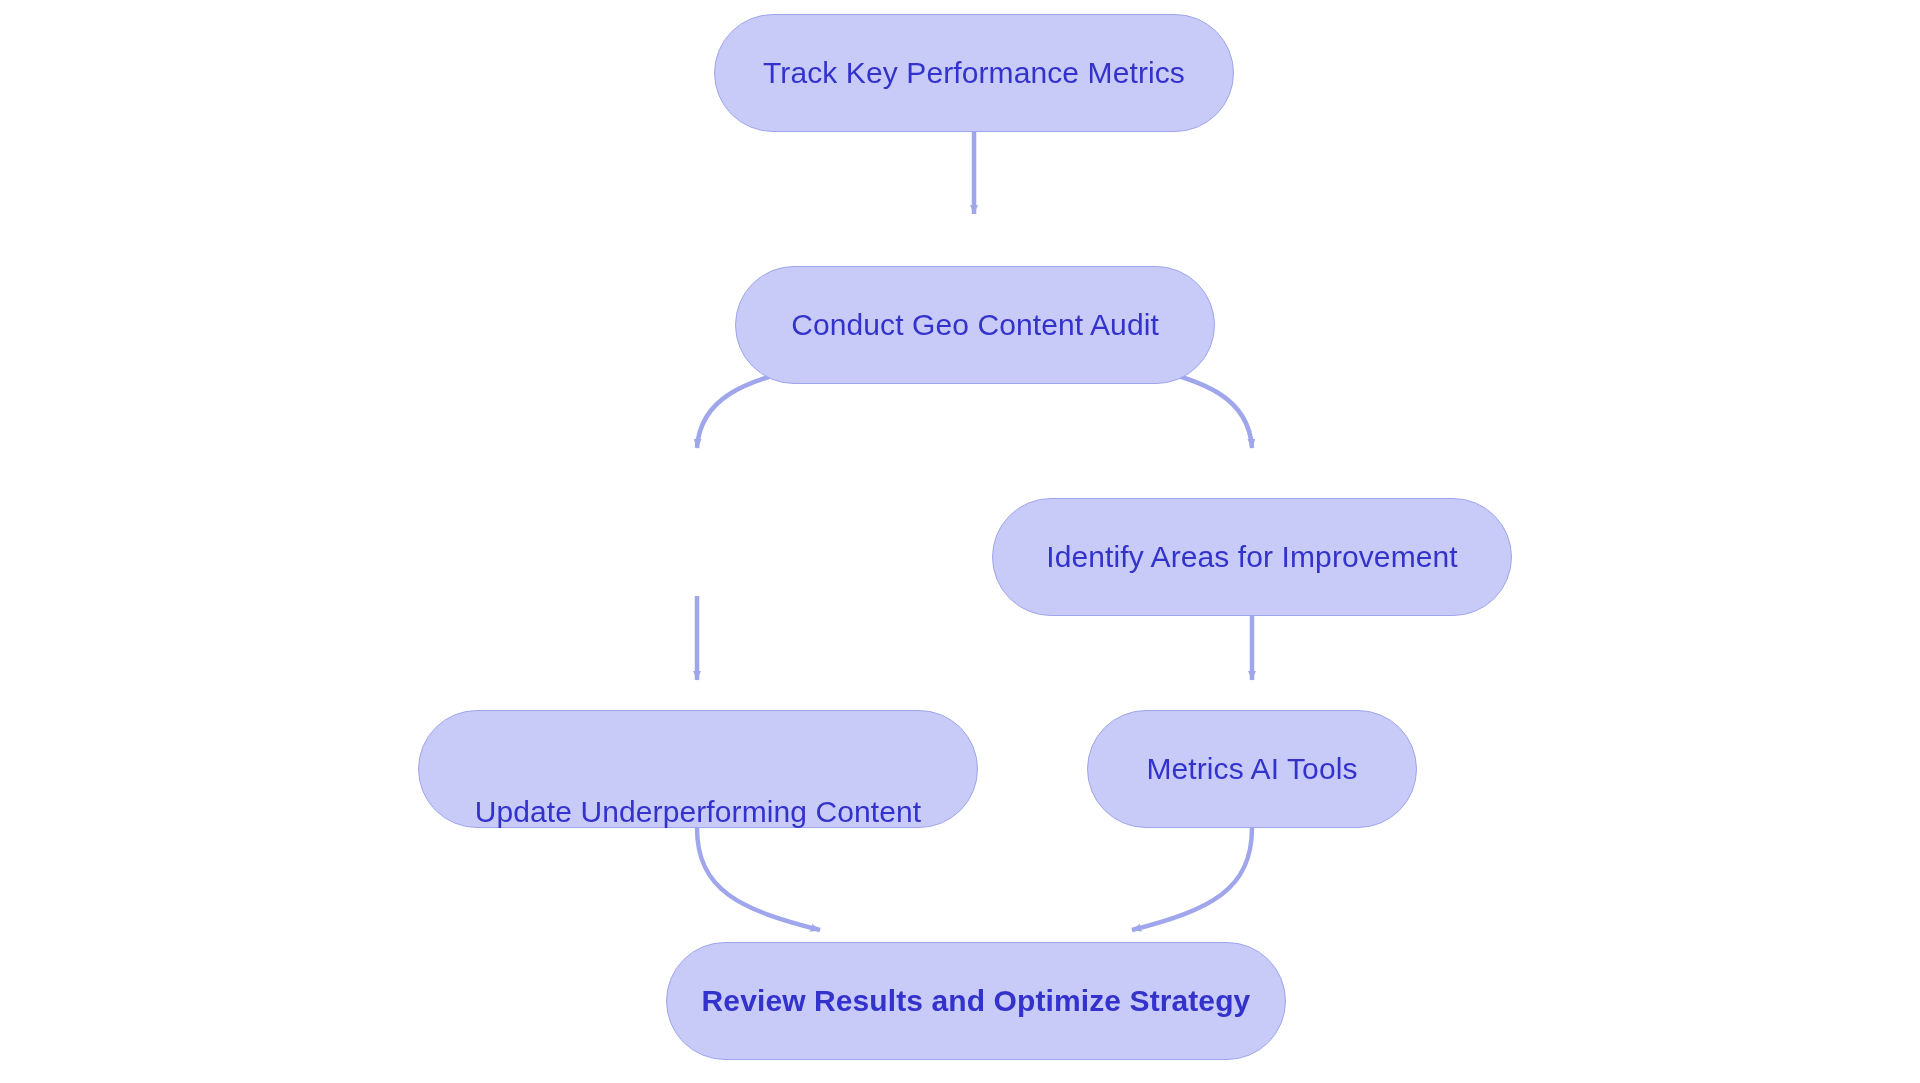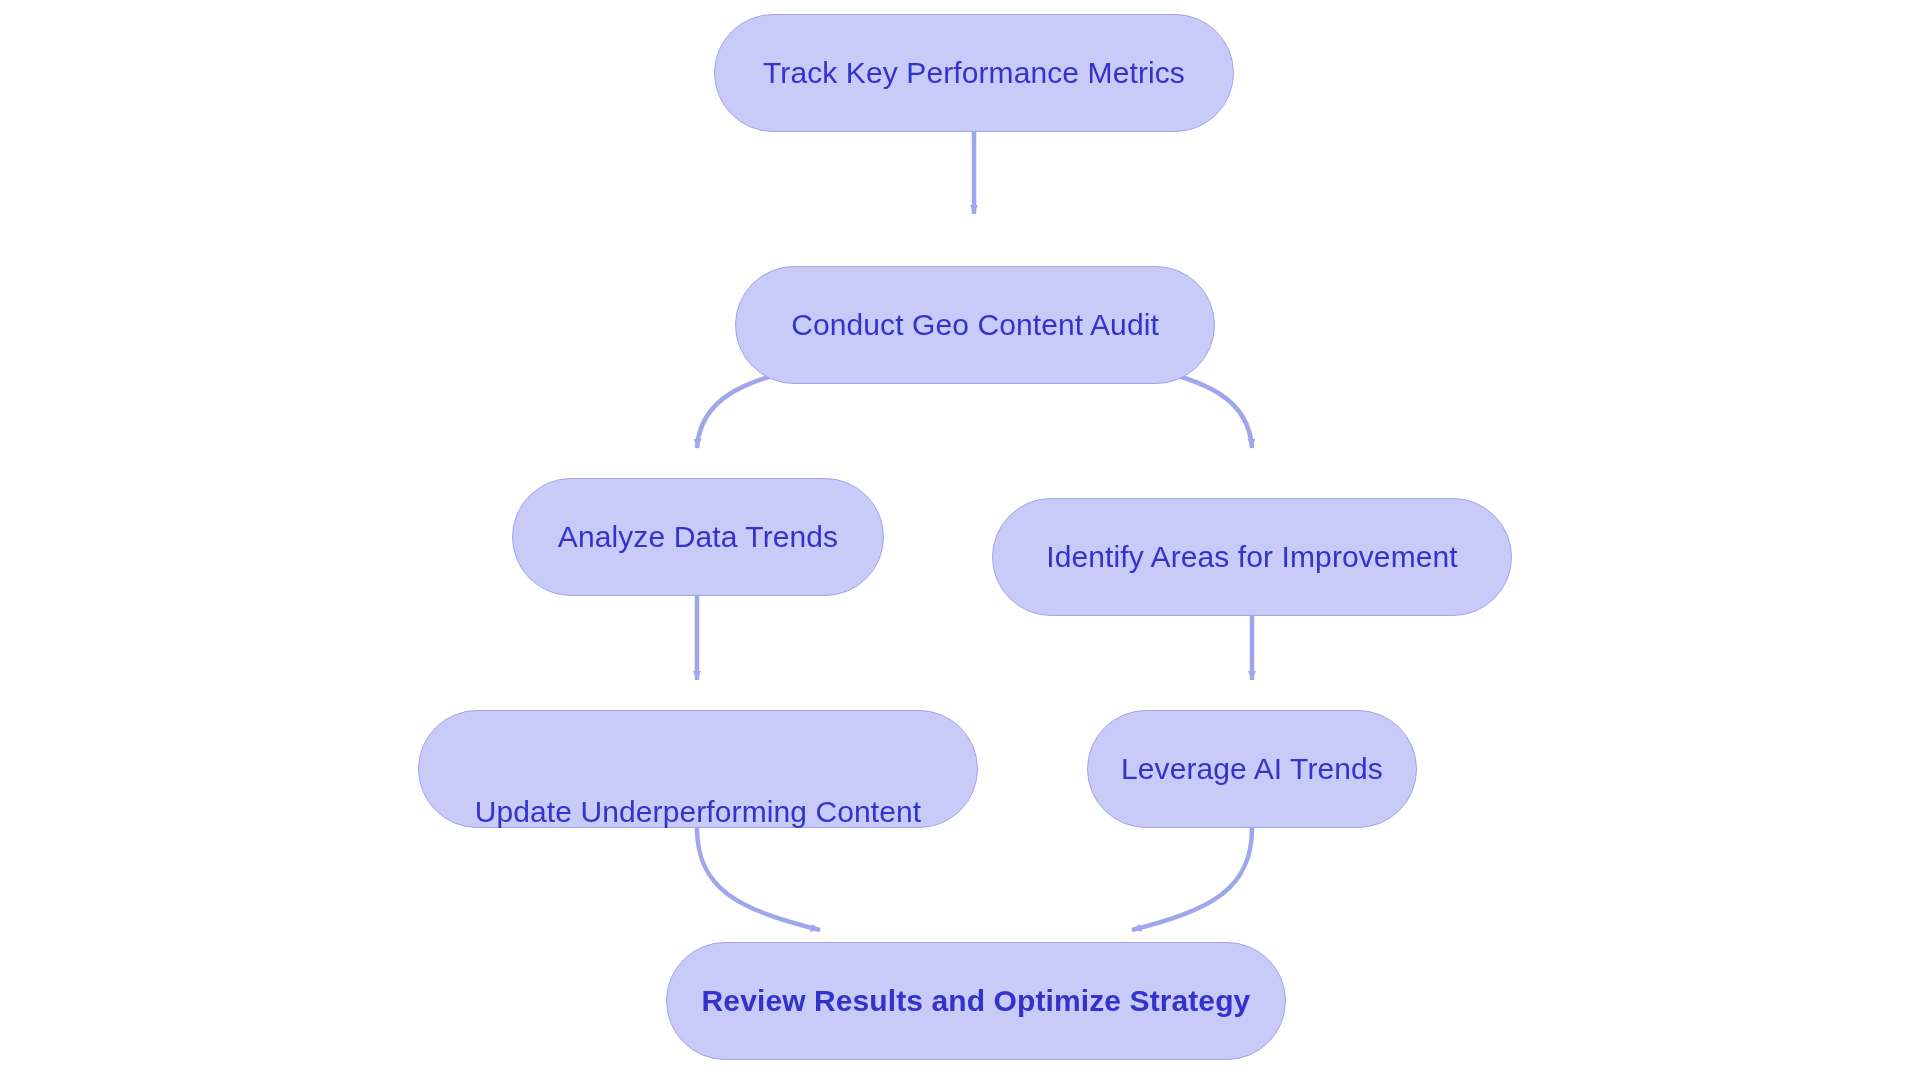--- a/index.html
+++ b/index.html
@@ -75,33 +75,30 @@
   </svg>
 
   <div class="node" style="left:714px; top:14px; width:520px; height:118px;">
     <span class="node-label">Track Key Performance Metrics</span>
   </div>
 
   <div class="node" style="left:735px; top:246px; width:480px; height:118px;margin-top:20px;">
     <span class="node-label">Conduct Geo Content Audit</span>
   </div>
 
-  <div class="node" style="left:512px; top:478px; width:372px; height:118px;">
-    <span class="node-label">Analyze Data Trends</span>
-  </div>
 
   <div class="node" style="left:992px; top:498px; width:520px; height:118px;">
     <span class="node-label">Identify Areas for Improvement</span>
   </div>
 
   <div class="node" style="left:418px; top:710px; width:560px; height:118px;align-items:flex-end;">
     <span class="node-label">Update Underperforming Content</span>
   </div>
 
   <div class="node" style="left:1087px; top:710px; width:330px; height:118px;">
-    <span class="node-label">Leverage AI Trends</span>
+    <span class="node-label">Metrics AI Tools</span>
   </div>
 
   <div class="node" style="left:666px; top:942px; width:620px; height:118px;font-weight:bold;">
     <span class="node-label">Review Results and Optimize Strategy</span>
   </div>
 
 </div>
 
 </body></html>

